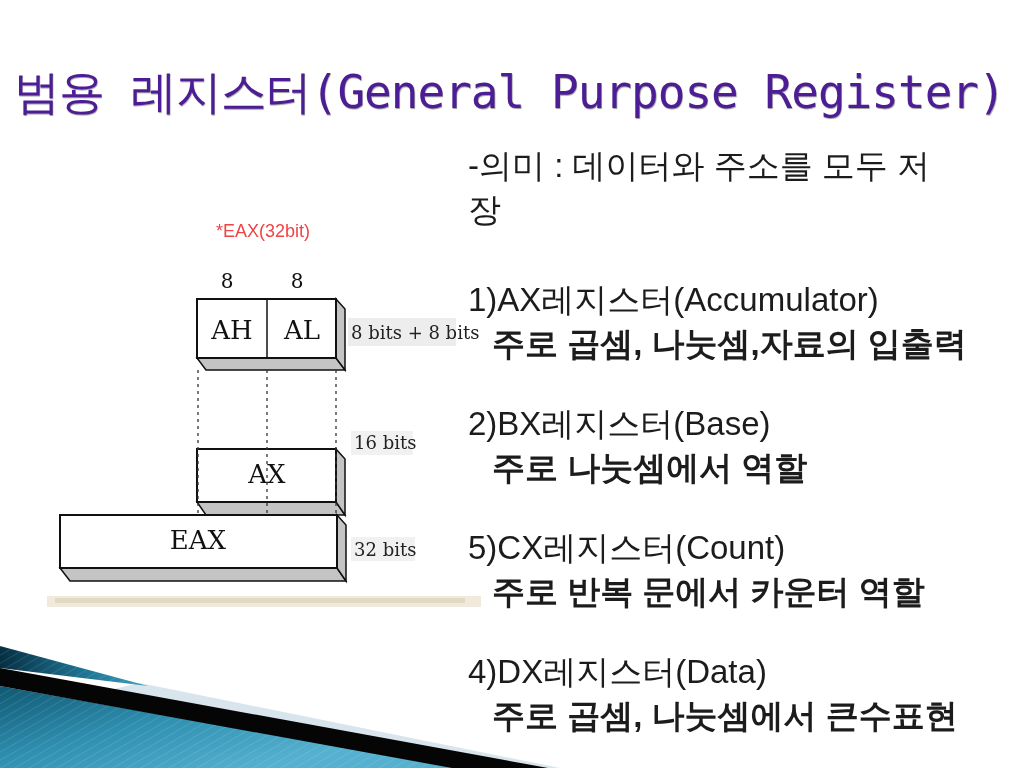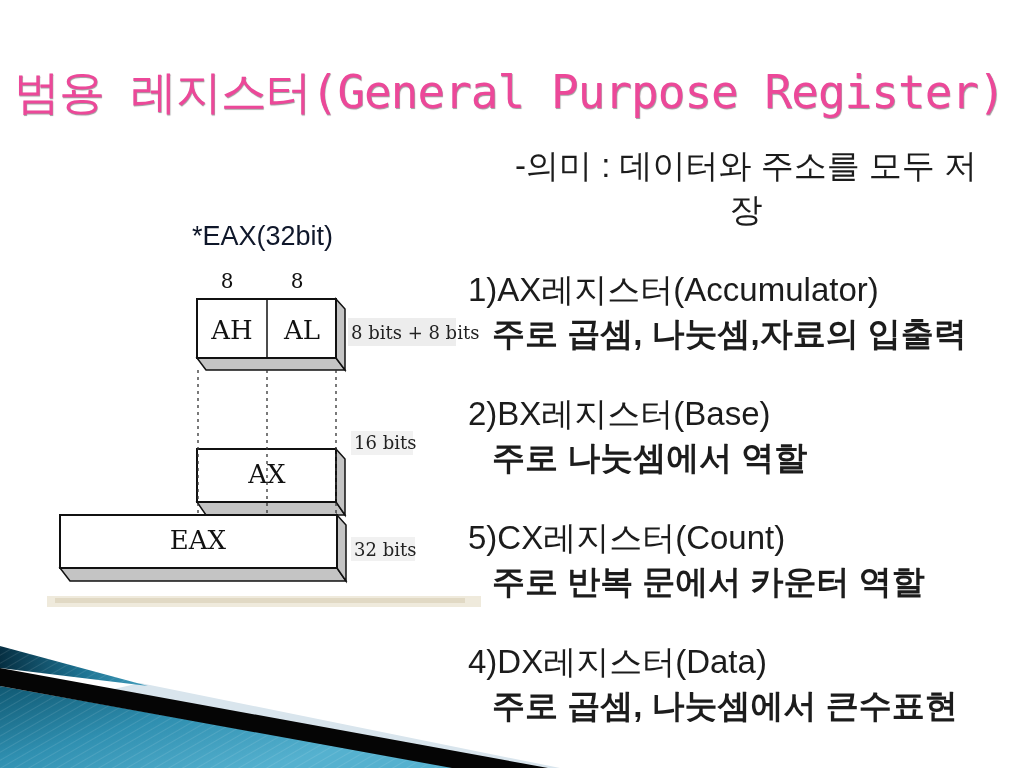--- a/index.html
+++ b/index.html
@@ -10,43 +10,43 @@
     overflow:hidden;
     font-family:"Liberation Sans", sans-serif;
   }
   .title{
     position:absolute;
     left:14px;top:62px;
     width:1005px;
     font-family:"DejaVu Sans Mono", monospace;
     font-size:46px;
     letter-spacing:-1px;
-    color:#ec4899;
+    color:#4c1d95;
     text-shadow:0.6px 0.6px 0.8px rgba(40,40,40,0.45);
     white-space:nowrap;
   }
   .eax-caption{
     position:absolute;
-    left:192px;top:221px;
-    font-size:27px;
-    color:#0f172a;
+    left:216px;top:221px;
+    font-size:18px;
+    color:#ef4444;
   }
   .diagram-svg{
     position:absolute;
     left:45px;top:255px;
   }
   .rcol{
     position:absolute;
     left:468px;top:144px;
     width:556px;
     color:#1c1c1c;
     font-size:33px;
     line-height:44px;
   }
-  .intro{margin:0 0 36px 0;text-align:center;}
+  .intro{margin:0 0 46px 0;}
   .intro div{white-space:nowrap;}
   .item{margin:0 0 36px 0;}
   .item .heading{white-space:nowrap;}
   .item .desc{padding-left:24px;white-space:nowrap;font-weight:bold;}
   .deco{
     position:absolute;
     left:0;top:0;
     pointer-events:none;
   }
   .diag-serif{font-family:"DejaVu Serif", serif;}

